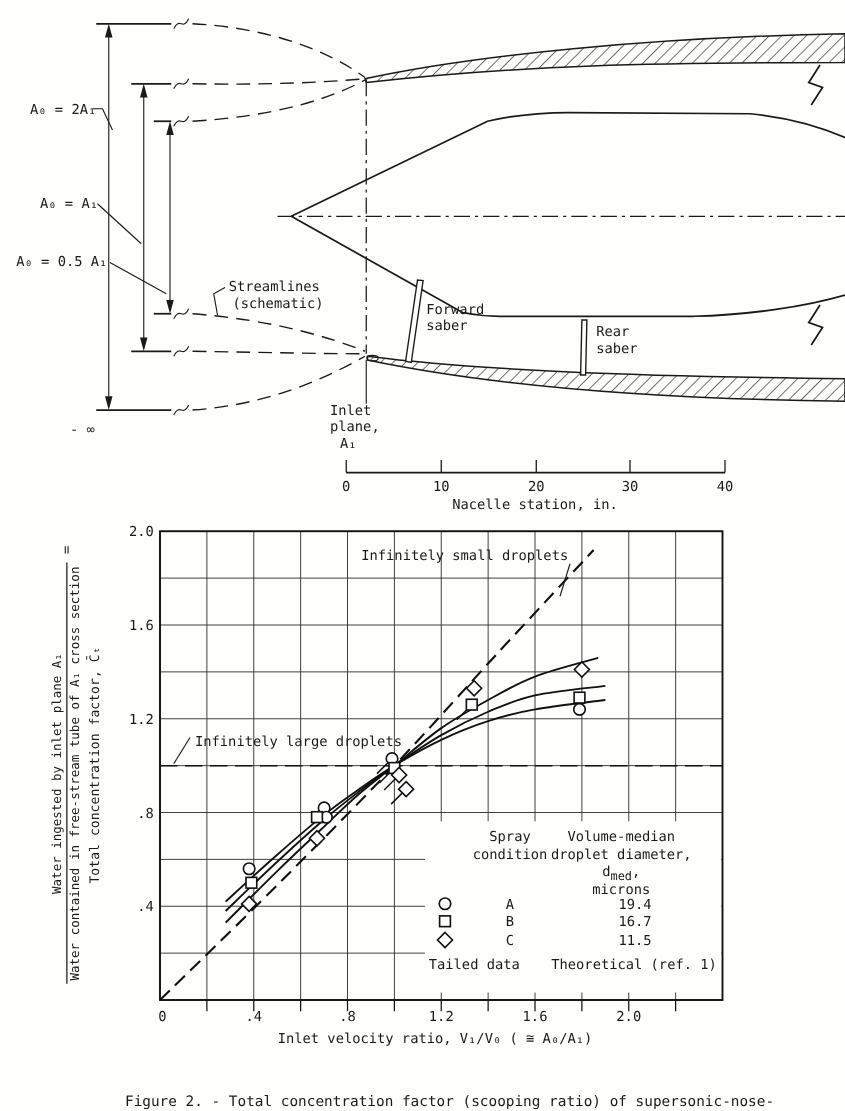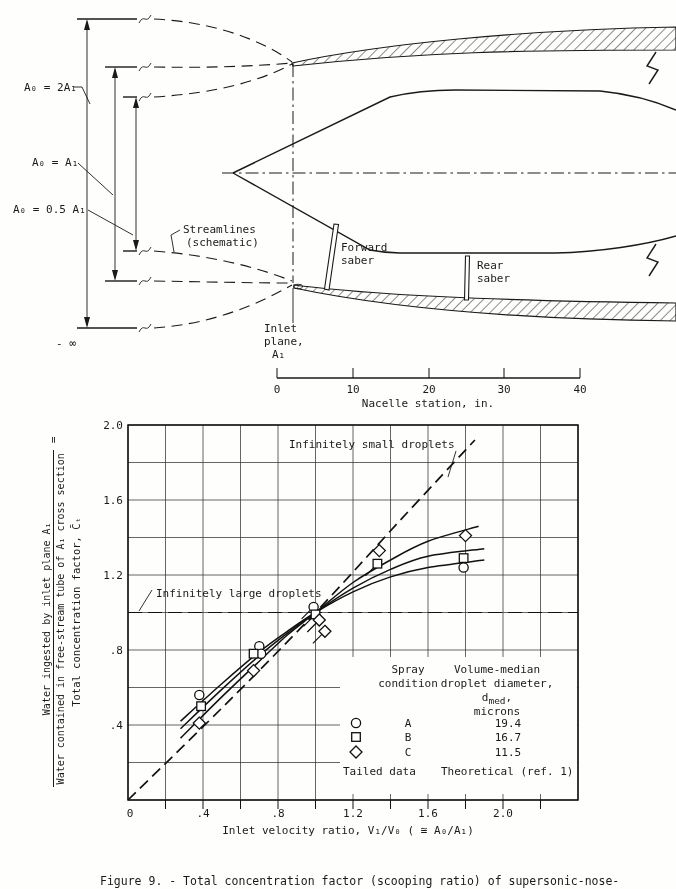--- a/index.html
+++ b/index.html
@@ -237,17 +237,17 @@
       <div class="frac">
         <div class="num">Water ingested by inlet plane  A₁</div>
         <div class="den">Water contained in free-stream tube of  A₁  cross section</div>
       </div>
       <div class="eq">=</div>
     </div>
     <div class="yrow2">Total concentration factor, C̄ₜ</div>
   </div>
 
   <div class="caption">
-    <div class="l1">Figure 9. - Total concentration factor (scooping ratio) of supersonic-nose-</div>
+    <div class="l1">Figure 2. - Total concentration factor (scooping ratio) of supersonic-nose-</div>
     
   </div>
 
 </div>
 
 </body></html>

